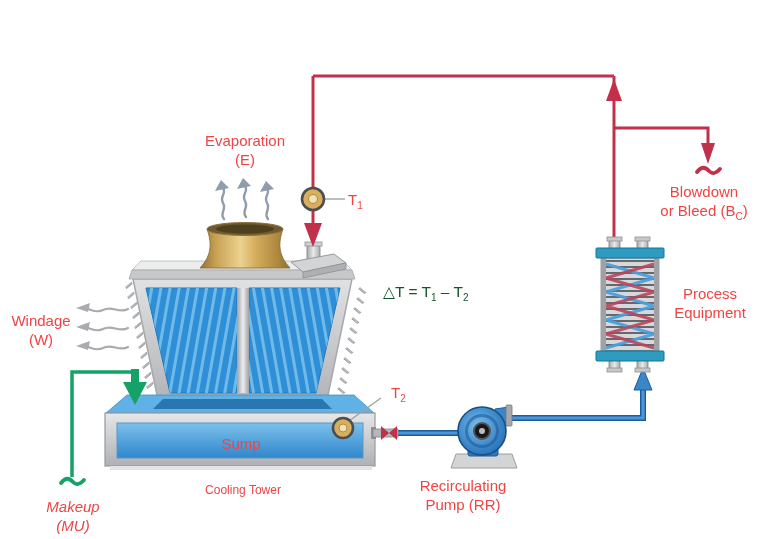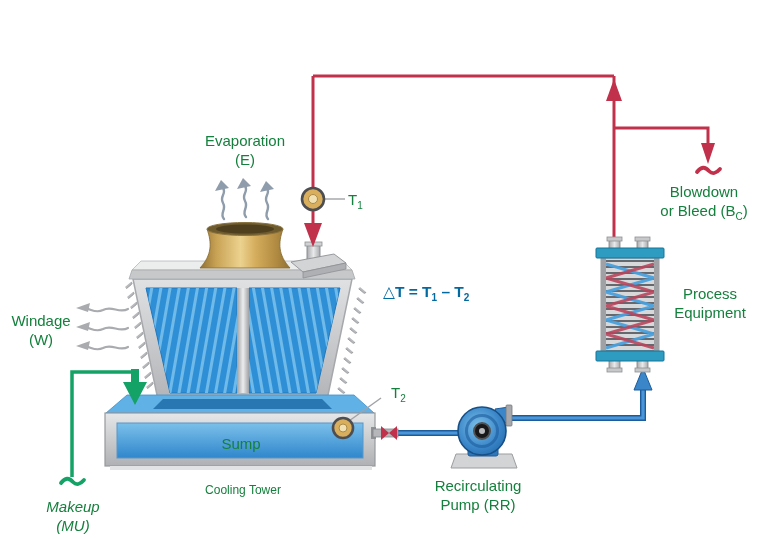--- a/index.html
+++ b/index.html
@@ -3,26 +3,26 @@
 <meta charset="utf-8">
 <style>
   html,body{margin:0;padding:0;background:#ffffff;}
   #stage{
     position:relative;width:768px;height:539px;background:#ffffff;
     font-family:"Liberation Sans","DejaVu Sans",sans-serif;
     overflow:hidden;
   }
   #art{position:absolute;left:0;top:0;}
   .lbl{
-    position:absolute;color:#15803d;font-size:15px;line-height:19px;
+    position:absolute;color:#ef4444;font-size:15px;line-height:19px;
     text-align:center;white-space:nowrap;
   }
   .lbl.left{text-align:center;}
   .ctr{transform:translateX(-50%);}
-  .formula{color:#0369a1;font-size:15.5px;font-weight:bold;}
+  .formula{color:#14532d;font-size:15.5px;}
   sub{font-size:10px;line-height:0;}
   .big{font-size:15px;}
 </style>
 </head>
 <body>
 
 <div id="stage">
 
 <svg id="art" width="768" height="539" viewBox="0 0 768 539">
   <defs>
@@ -251,21 +251,21 @@
   <div>Makeup</div>
   <div>(MU)</div>
 </div>
 
 <div class="lbl ctr big" style="left:241px;top:434px;">Sump</div>
 
 <div class="lbl ctr" style="left:243px;top:481px;font-size:12px;">Cooling Tower</div>
 
 <div class="lbl left" style="left:391px;top:383px;"><span>T</span><sub>2</sub></div>
 
-<div class="lbl ctr" style="left:478px;top:476px;">
+<div class="lbl ctr" style="left:463px;top:476px;">
   <div>Recirculating</div>
   <div>Pump (RR)</div>
 </div>
 
 <div class="lbl ctr" style="left:704px;top:182px;">
   <div>Blowdown</div>
   <div><span>or Bleed (B</span><sub>C</sub><span>)</span></div>
 </div>
 
 <div class="lbl ctr" style="left:710px;top:284px;">

